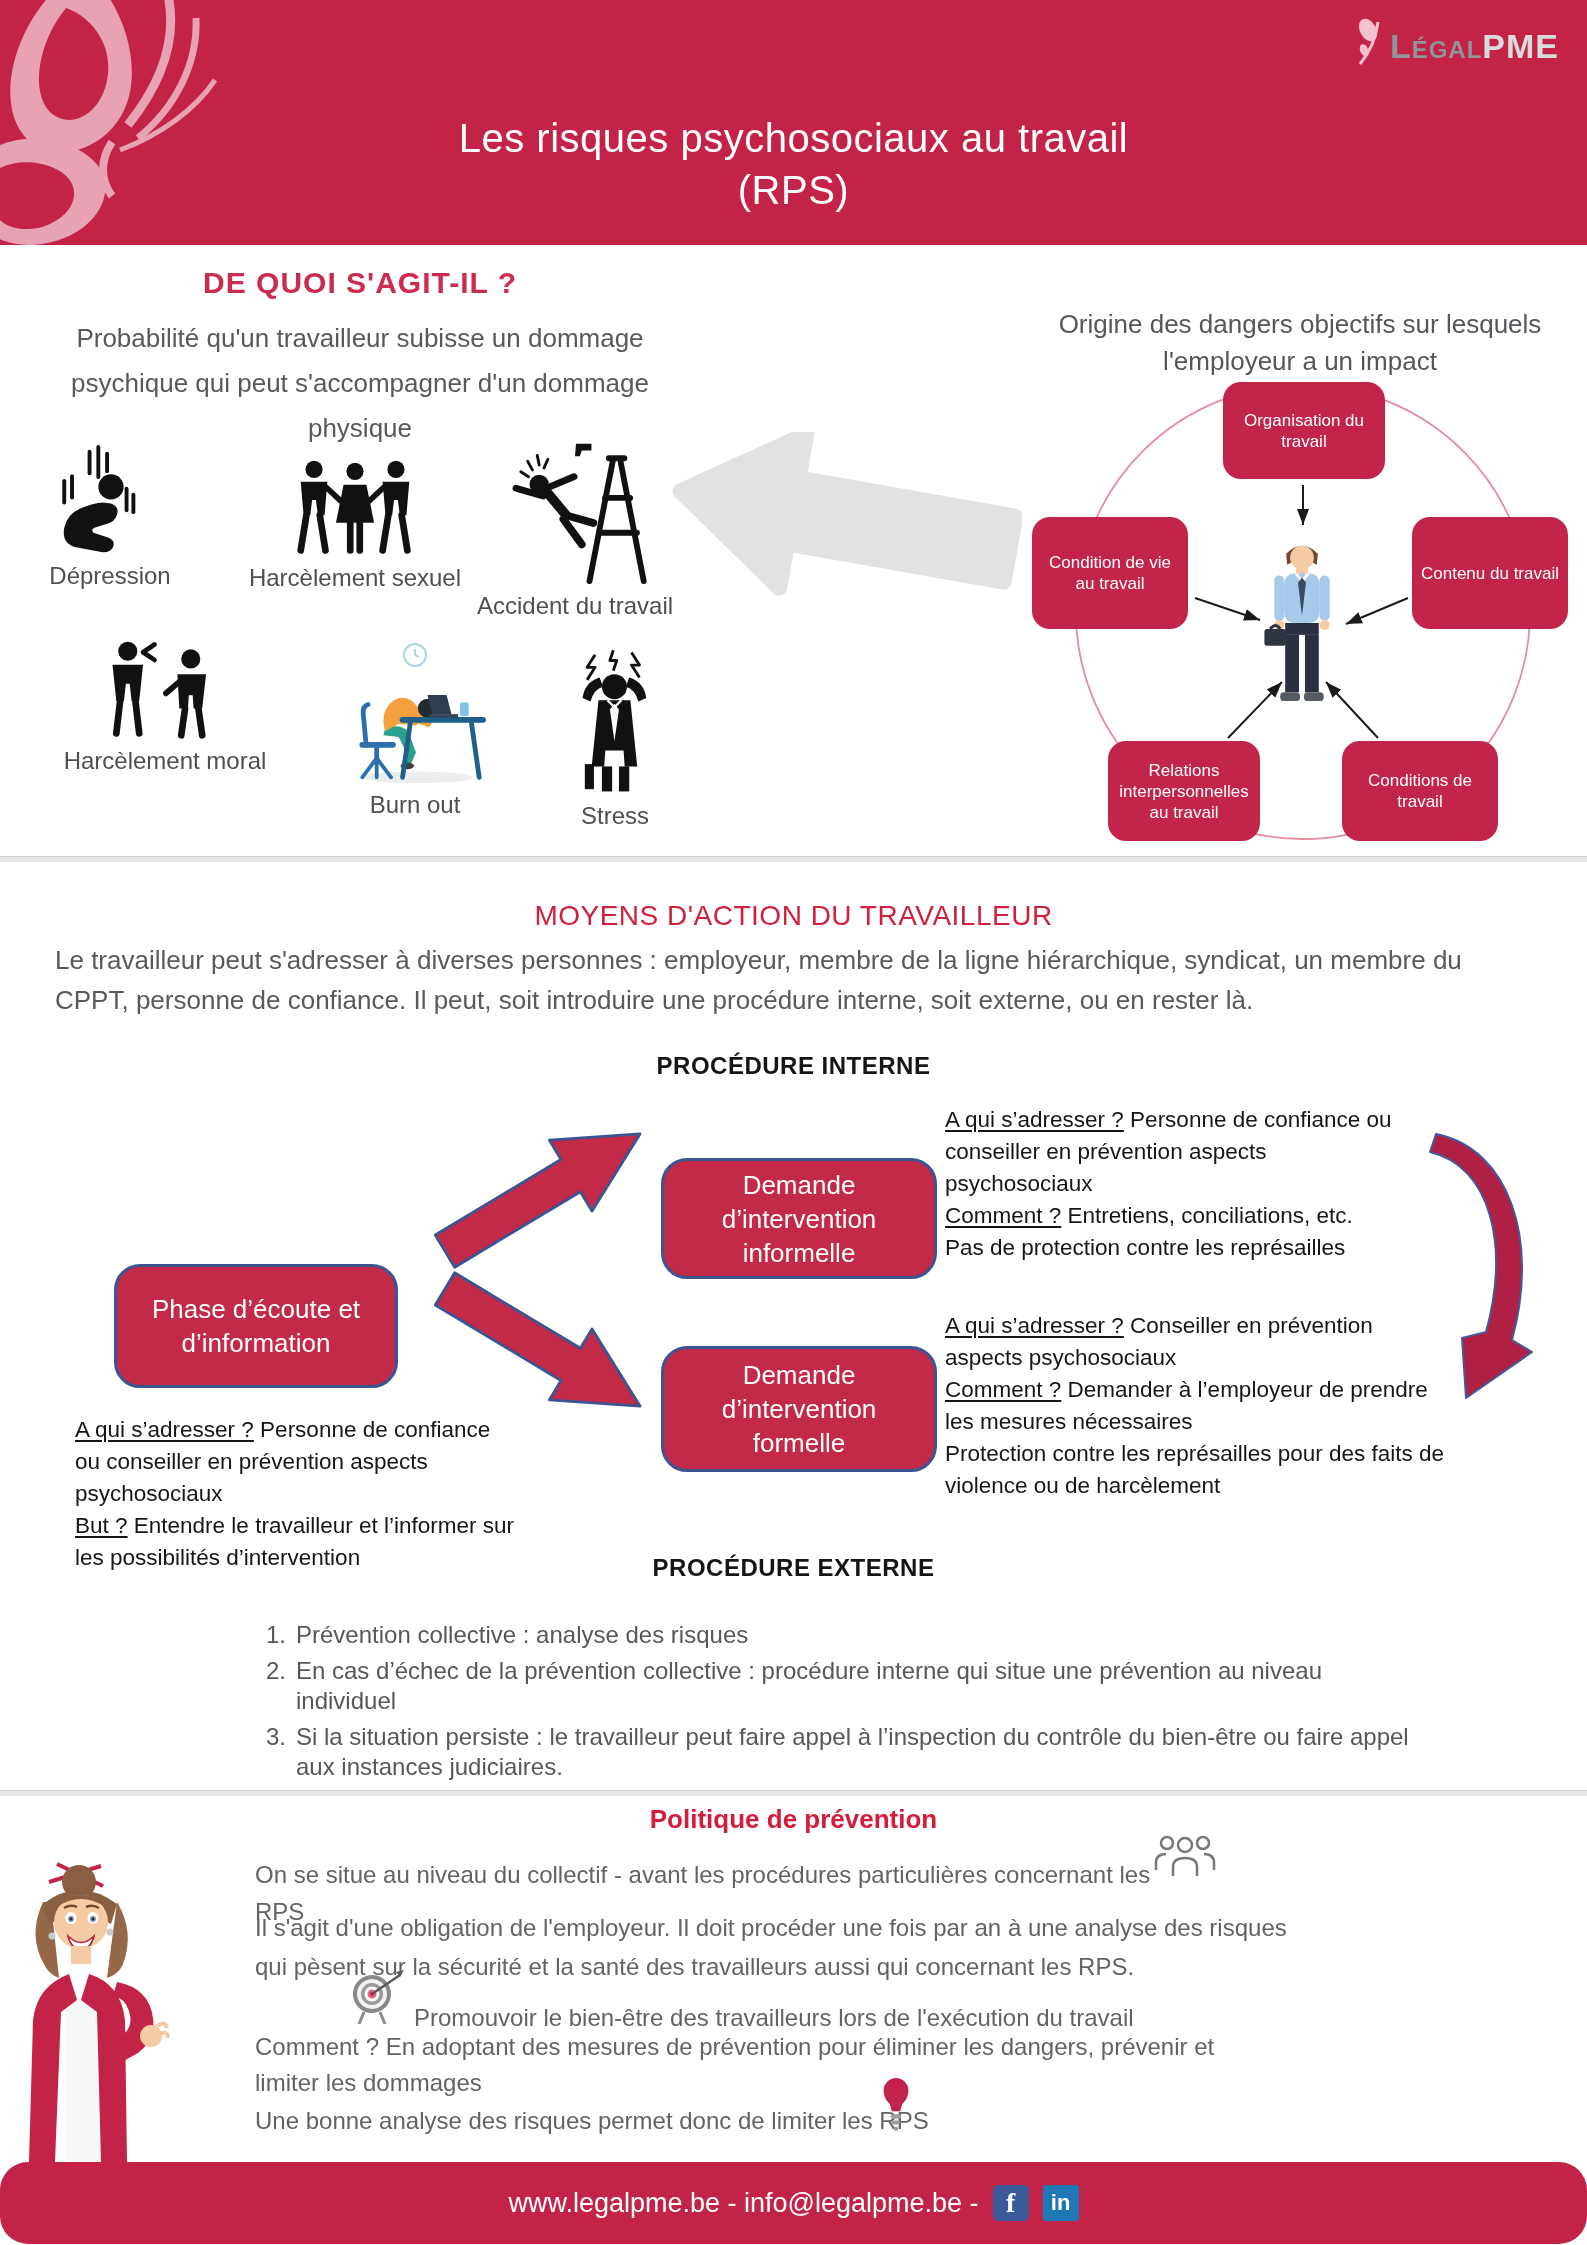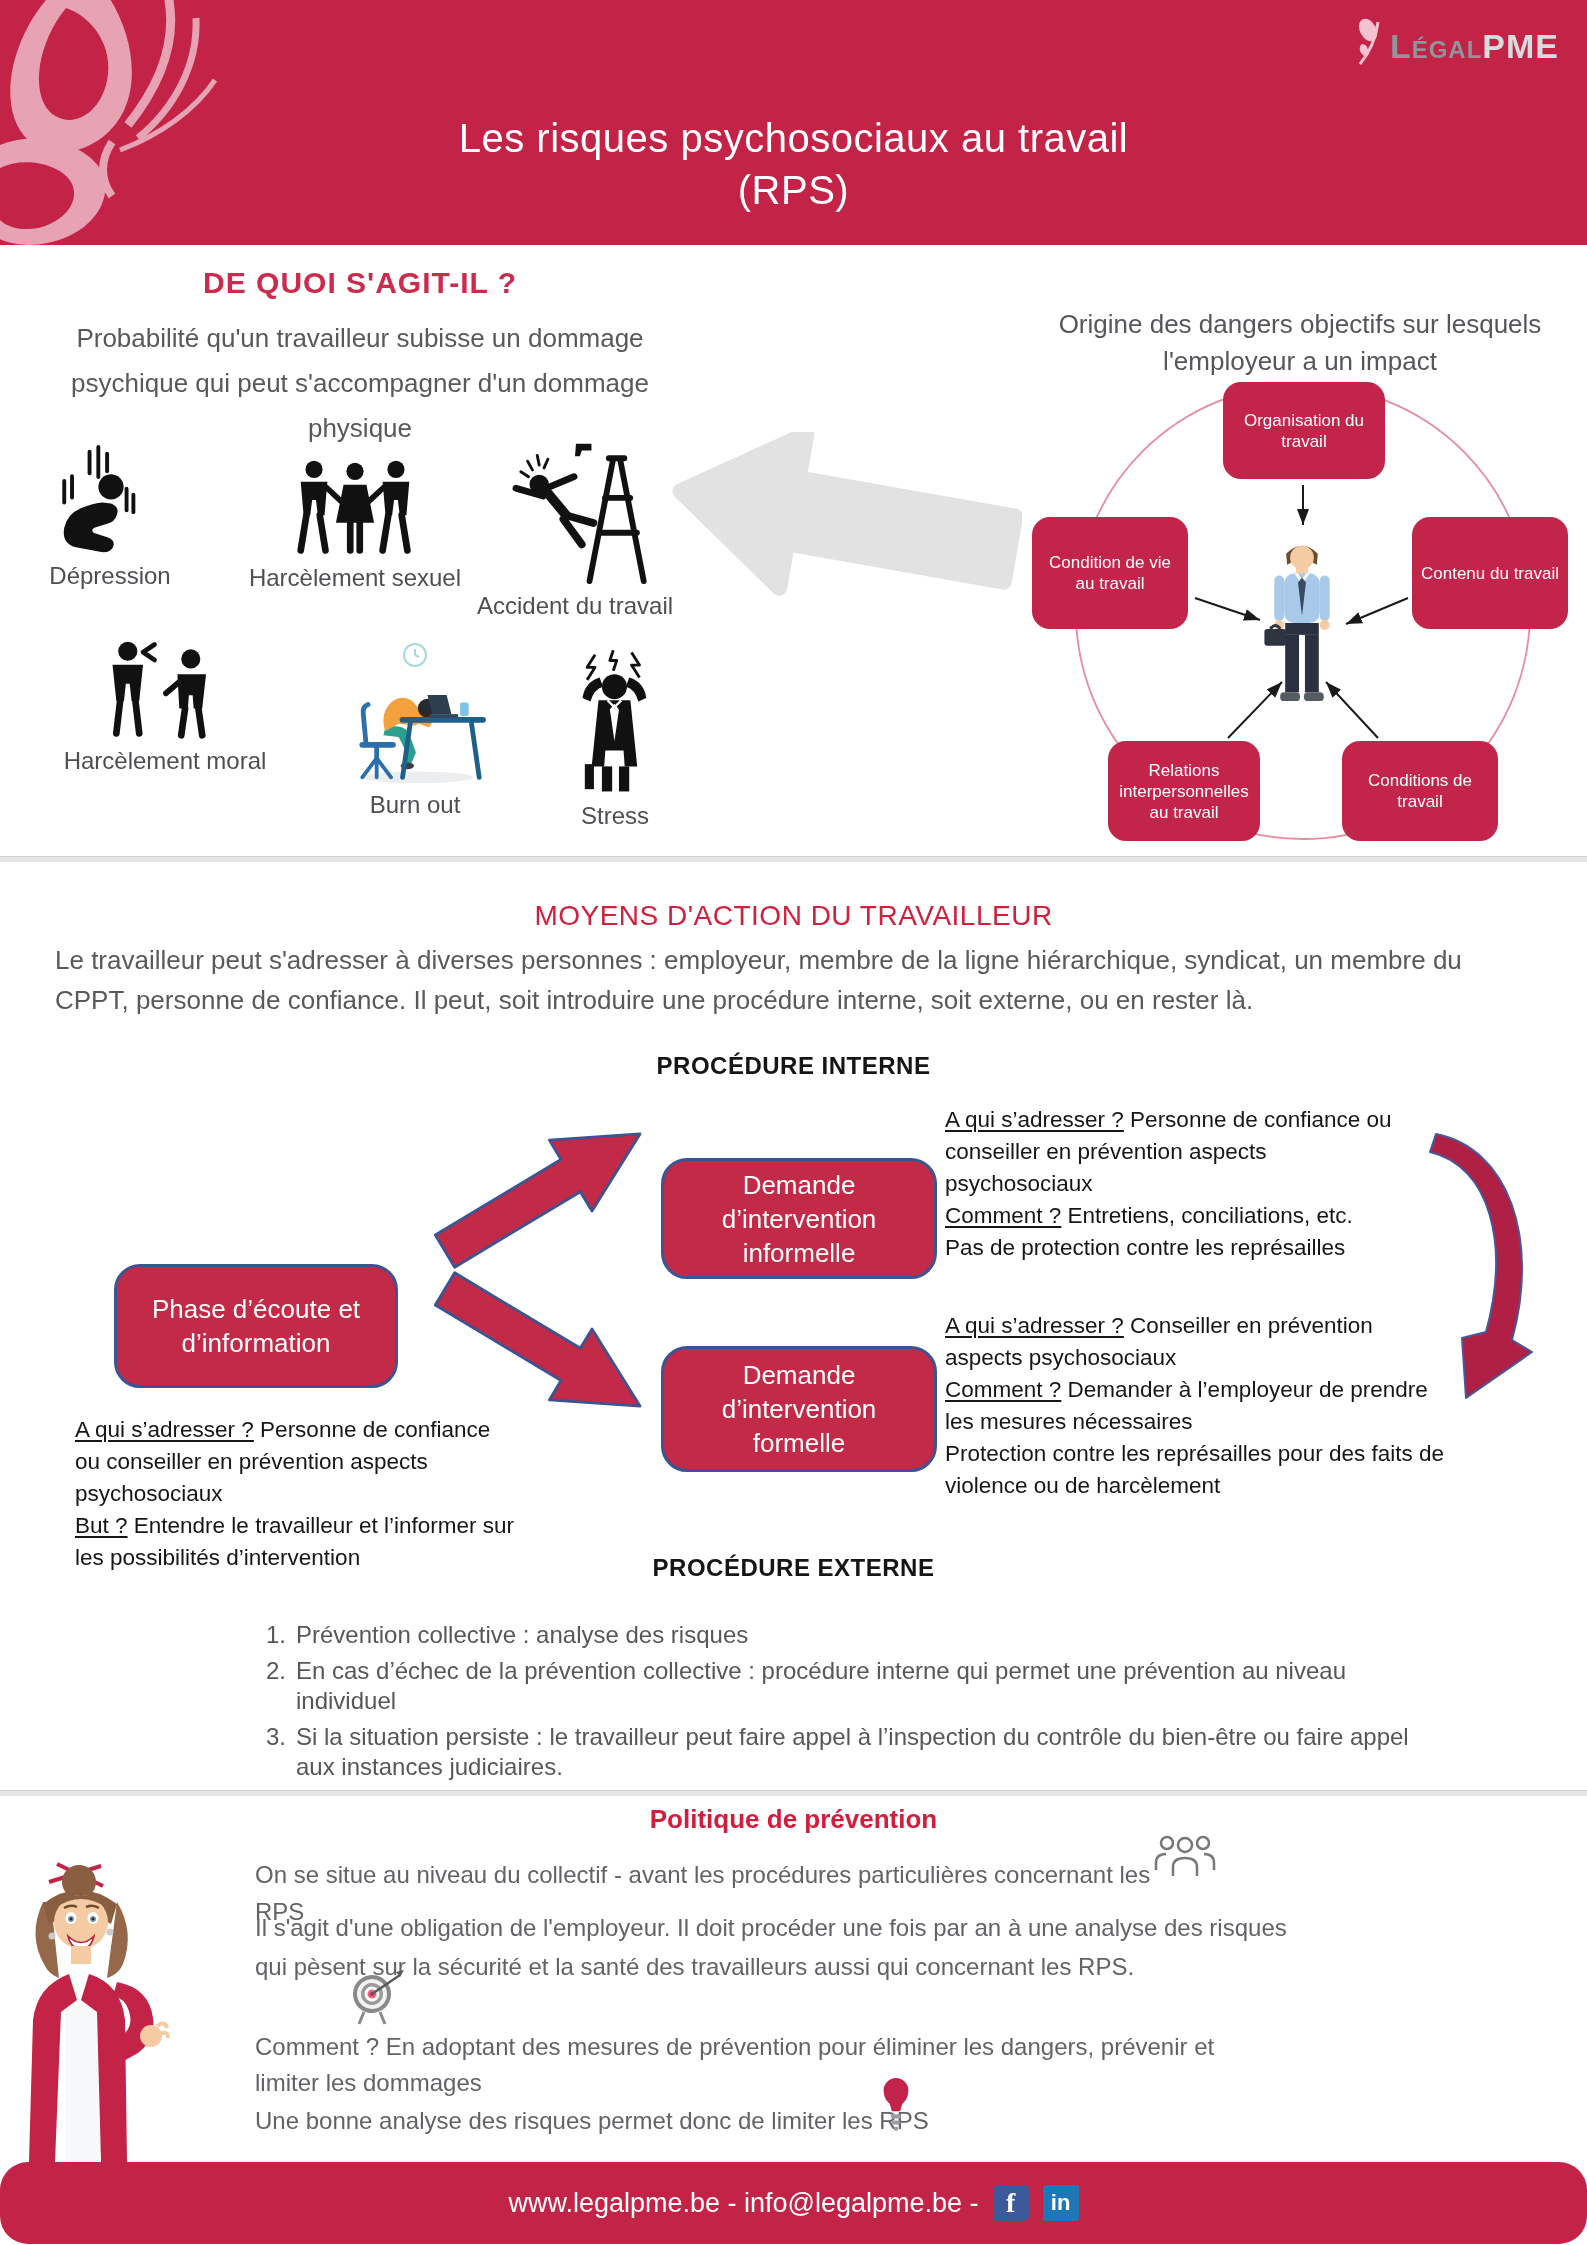--- a/index.html
+++ b/index.html
@@ -336,21 +336,21 @@
 
   <div class="h-proc" style="top:1554px;">PROCÉDURE EXTERNE</div>
 
   <div class="ext-list">
     <div class="ext-item">
       <span class="ext-num">1.</span>
       <span>Prévention collective : analyse des risques</span>
     </div>
     <div class="ext-item">
       <span class="ext-num">2.</span>
-      <span>En cas d’échec de la prévention collective : procédure interne qui permet une prévention au niveau individuel</span>
+      <span>En cas d’échec de la prévention collective : procédure interne qui situe une prévention au niveau individuel</span>
     </div>
     <div class="ext-item">
       <span class="ext-num">3.</span>
       <span>Si la situation persiste :  le travailleur peut faire appel à l’inspection du contrôle du bien-être ou faire appel aux instances judiciaires.</span>
     </div>
   </div>
 
   <div class="divider" style="top:1790px;"></div>
 
   <div class="h-pol">Politique de prévention</div>
@@ -408,20 +408,21 @@
       <circle cx="26" cy="34" r="11" fill="#9A9A9A"></circle>
       <circle cx="26" cy="34" r="7.5" fill="#FFFFFF"></circle>
       <circle cx="26" cy="34" r="4.5" fill="#E7637E"></circle>
       <circle cx="26" cy="34" r="2" fill="#C3234A"></circle>
     </g>
     <line x1="26" y1="34" x2="54" y2="15" stroke="#5A5A5A" stroke-width="2.5"></line>
     <path d="M50,12 l8,-2 -4,7 z" fill="#5A5A5A"></path>
     <line x1="18" y1="52" x2="13" y2="64" stroke="#8A8A8A" stroke-width="3"></line>
     <line x1="34" y1="52" x2="39" y2="64" stroke="#8A8A8A" stroke-width="3"></line>
   </svg>
+  <div class="pol-p" style="left:414px;top:1999px;width:800px;">Promouvoir le bien-être des travailleurs lors de l'exécution du travail</div>
 
   <div class="pol-p" style="left:255px;top:2029px;width:1010px;line-height:36px;">Comment  ? En adoptant des mesures de prévention pour éliminer les dangers, prévenir et limiter les dommages</div>
 
   <div class="pol-p" style="left:255px;top:2102px;width:700px;">Une bonne analyse des risques permet donc de limiter les RPS</div>
   <svg class="icon-abs" style="left:880px;top:2076px;" width="32" height="60" viewBox="0 0 30 58">
     <path d="M15,2 a12,12 0 0 1 12,12 q0,8 -6,13 l-2,7 h-8 l-2,-7 q-6,-5 -6,-13 a12,12 0 0 1 12,-12 z" fill="#C3234A"></path>
     <rect x="10" y="37" width="10" height="4" rx="2" fill="#9A9EA3"></rect>
     <rect x="11" y="43" width="8" height="4" rx="2" fill="#9A9EA3"></rect>
     <rect x="13" y="49" width="4" height="4" rx="1.5" fill="#9A9EA3"></rect>
   </svg>

